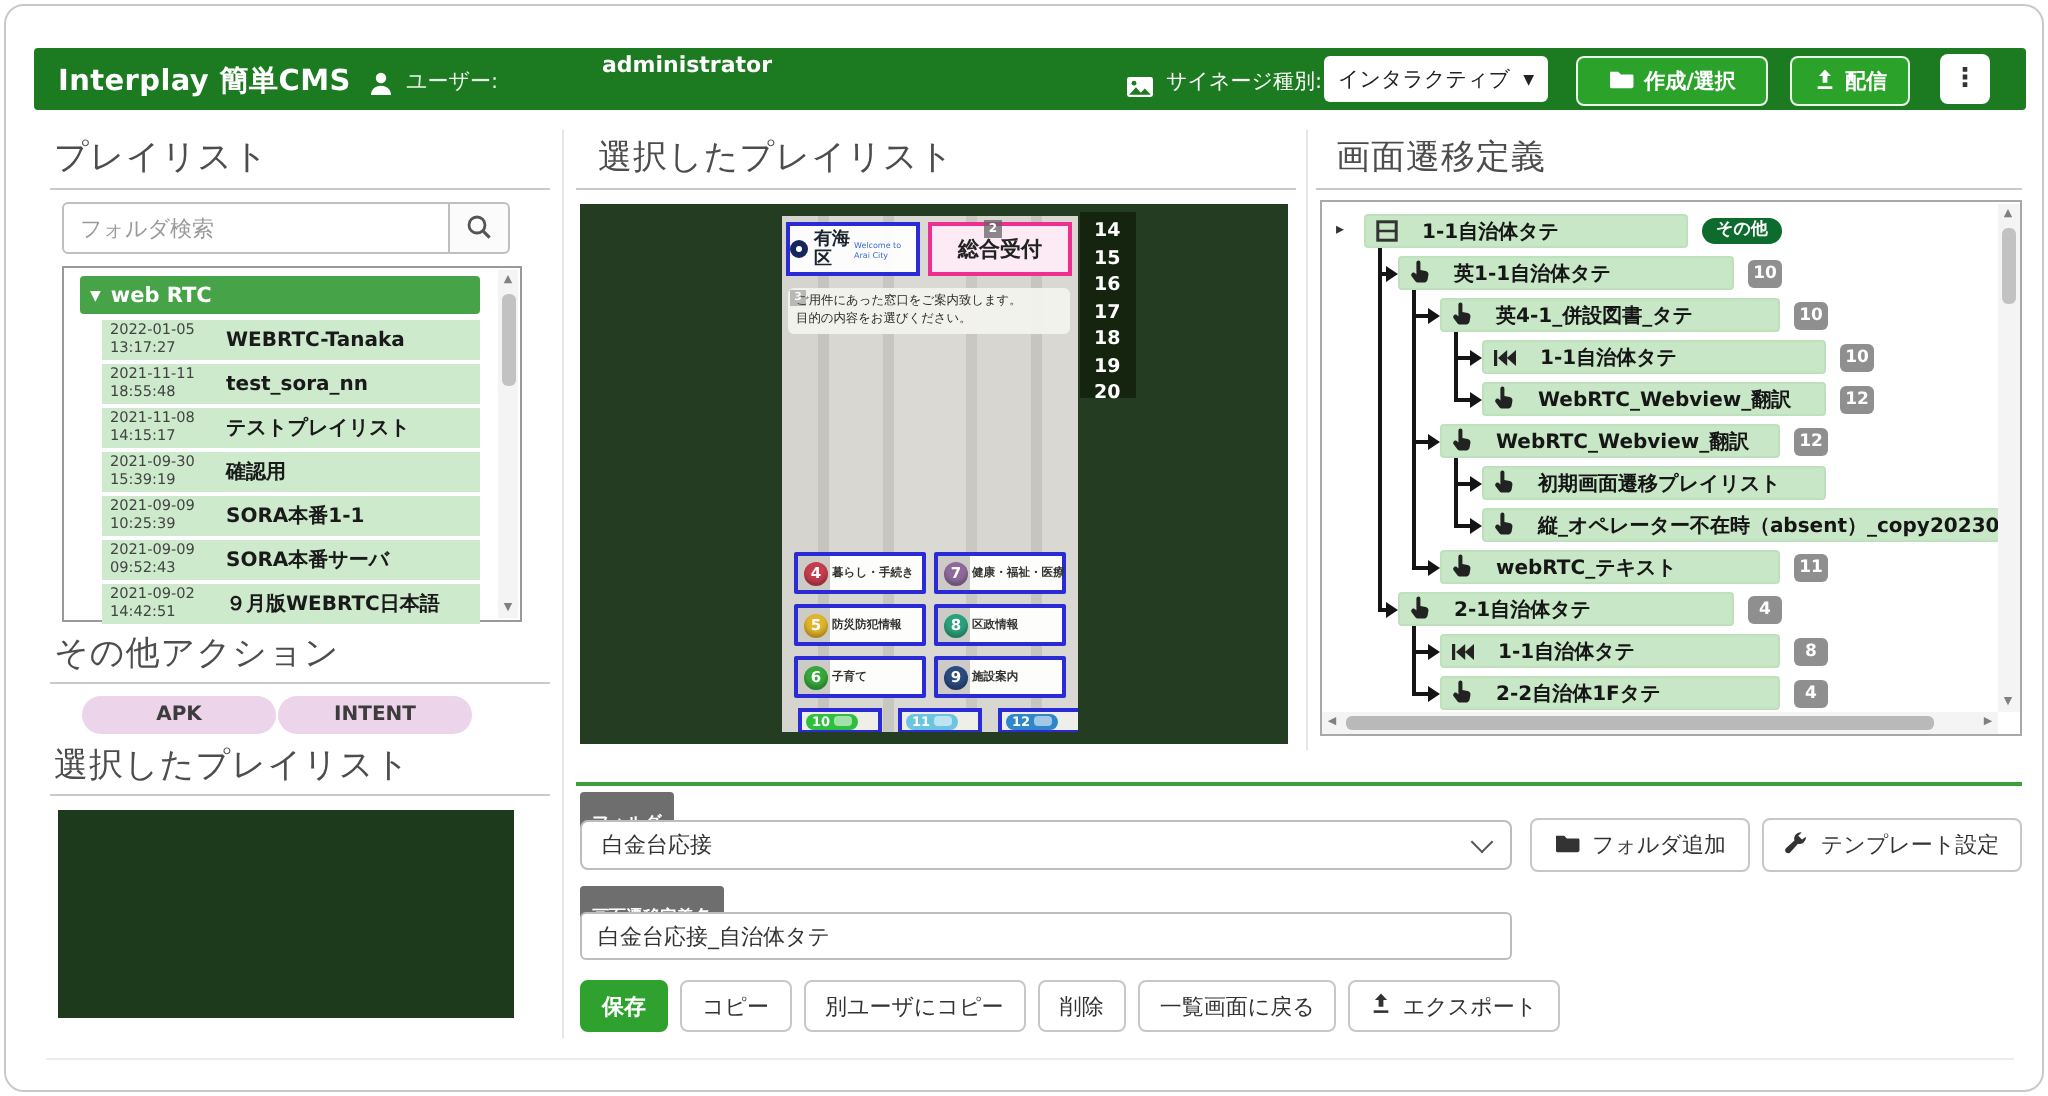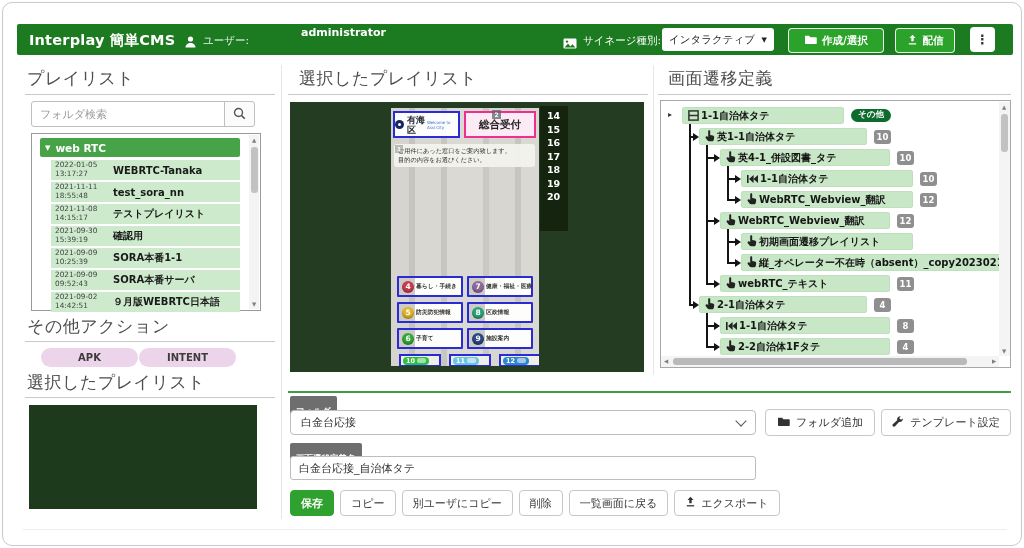--- a/index.html
+++ b/index.html
@@ -86,29 +86,29 @@
   .menu-cell{position:absolute;width:66px;height:21px;border:2px solid #2b2bd6;border-radius:1px;box-sizing:border-box;
     background:linear-gradient(90deg,#cdcbc6 0 26%,#fdfdfb 26%);display:flex;align-items:center;gap:2px;padding-left:3px;cursor:pointer;}
   .menu-num{width:12px;height:12px;border-radius:50%;color:#fff;font-size:7.5px;font-weight:bold;
     display:flex;align-items:center;justify-content:center;flex:none;box-shadow:inset 0 -2px 2px rgba(0,0,0,.25);}
   .menu-lb{font-size:5.8px;font-weight:bold;color:#333;white-space:nowrap;}
   .mini-box{position:absolute;top:246px;width:42px;height:13px;border:2px solid #2b2bd6;background:#efefe9;
     box-sizing:border-box;display:flex;align-items:center;padding-left:2px;cursor:pointer;}
   .mini-pill{height:8px;border-radius:4px;display:flex;align-items:center;padding:0 3px;gap:2px;}
   .mini-pill .n{color:#fff;font-size:6.5px;font-weight:bold;line-height:8px;}
   .mini-pill .seg{width:9px;height:4.5px;background:rgba(255,255,255,.55);border-radius:2px;}
-  .numstrip{position:absolute;left:250px;top:4px;width:28px;height:125px;background:rgba(18,32,10,.85);
+  .numstrip{position:absolute;left:250px;top:4px;width:28px;height:93px;background:rgba(18,32,10,.85);
     box-sizing:border-box;padding:3px 0 0 7px;}
   .numstrip div{color:#fff;font-size:9.5px;font-weight:bold;line-height:13.5px;}
 
   
   .treebox{left:657px;top:97px;width:351px;height:268px;border:1px solid #a8a8a8;box-sizing:border-box;background:#fff;}
   #tree-canvas{position:absolute;left:0;top:0;right:11px;bottom:11px;overflow:hidden;}
   .tnode{position:absolute;height:17px;background:#c8e7c6;border:1px solid #bfe0bd;border-radius:2px;box-sizing:border-box;
-    display:flex;align-items:center;gap:2px;padding:0 6px 0 5px;cursor:pointer;}
+    display:flex;align-items:center;gap:12px;padding:0 6px 0 5px;cursor:pointer;}
   .tnode .lb{font-size:10px;font-weight:bold;color:#161616;white-space:nowrap;}
   .tbadge{position:absolute;height:14px;min-width:17px;background:#8f8f8f;border-radius:3px;color:#fff;
     font-size:8.5px;font-weight:bold;display:flex;align-items:center;justify-content:center;padding:0 2px;box-sizing:border-box;}
   .tbadge.pill{background:#0e6b2e;border-radius:8px;padding:0 7px;height:13px;}
   .rail{position:absolute;width:2px;background:#141414;}
   .hline{position:absolute;height:2px;background:#141414;}
   .ahead{position:absolute;width:0;height:0;border-top:4px solid transparent;border-bottom:4px solid transparent;
     border-left:6px solid #141414;}
   .tcaret{position:absolute;font-size:8px;color:#333;cursor:pointer;}
   .sbar-h{position:absolute;left:0;right:11px;bottom:0;height:11px;background:#f4f4f4;}

